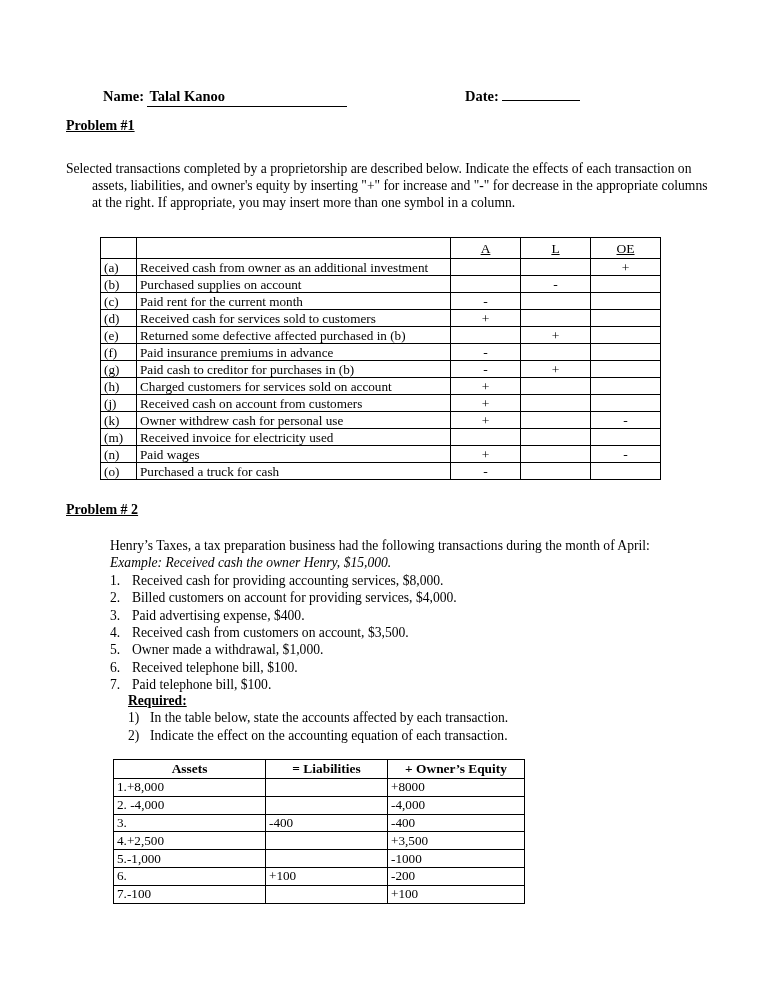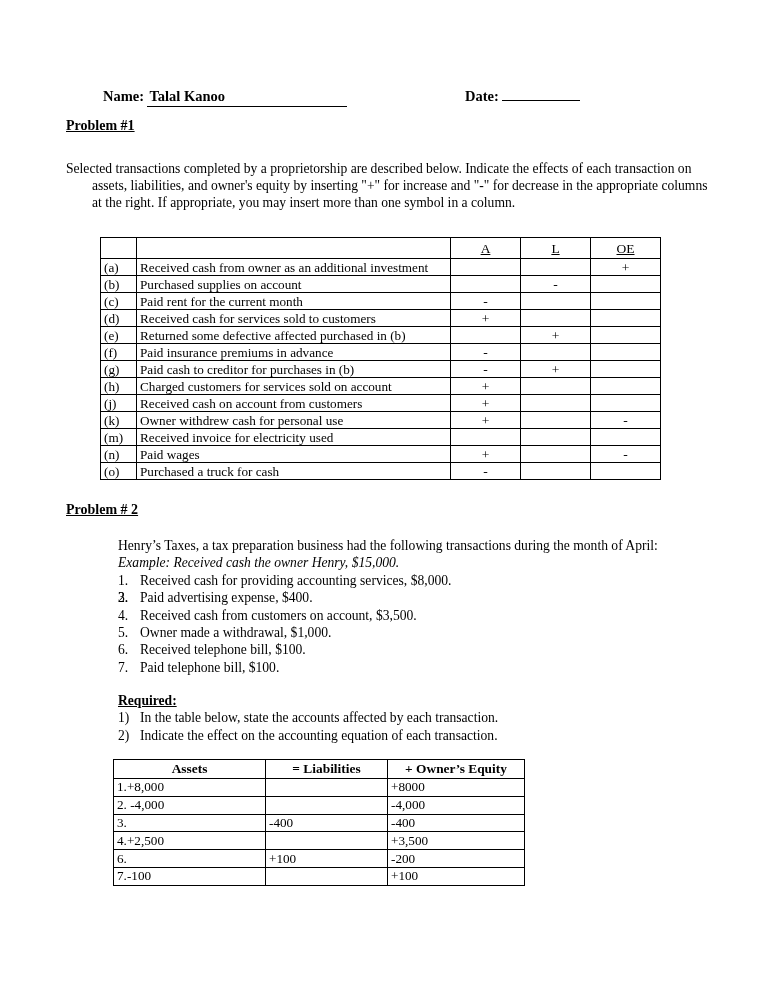--- a/index.html
+++ b/index.html
@@ -118,21 +118,21 @@
   }
   .hdr-mark span {
     text-decoration: underline;
     font-size: 13.5px;
   }
   .mark { font-size: 13.5px; }
 
   
   .p2-block {
     position: absolute;
-    left: 118px;
+    left: 110px;
     top: 537px;
     width: 576px;
     font-size: 13.6px;
     line-height: 17.4px;
   }
   .p2-line { white-space: nowrap; }
   .p2-example { font-style: italic; white-space: nowrap; }
   .p2-list {
     margin: 0;
     padding: 0;
@@ -146,21 +146,21 @@
   .p2-list li .li-num {
     position: absolute;
     left: 0;
     top: 0;
     width: 16px;
     text-align: left;
   }
 
   .required-block {
     position: absolute;
-    left: 118px;
+    left: 128px;
     top: 692px;
     width: 576px;
     font-size: 13.6px;
     line-height: 17.4px;
   }
   .required-title {
     font-weight: bold;
     text-decoration: underline;
     white-space: nowrap;
   }
@@ -334,21 +334,21 @@
       </tbody>
   </table>
 
   <div class="problem-heading" id="problem2-heading">Problem # 2</div>
 
   <div class="p2-block">
     <div class="p2-line">Henry’s Taxes, a tax preparation business had the following transactions during the month of April:</div>
     <div class="p2-example">Example: Received cash the owner Henry, $15,000.</div>
     <ol class="p2-list" id="p2-list">
         <li><span class="li-num">1.</span><span>Received cash for providing accounting services, $8,000.</span></li>
-        <li><span class="li-num">2.</span></li>
+        <li><span class="li-num">2.</span><span>Billed customers on account for providing services, $4,000.</span></li>
         <li><span class="li-num">3.</span><span>Paid advertising expense, $400.</span></li>
         <li><span class="li-num">4.</span><span>Received cash from customers on account, $3,500.</span></li>
         <li><span class="li-num">5.</span><span>Owner made a withdrawal, $1,000.</span></li>
         <li><span class="li-num">6.</span><span>Received telephone bill, $100.</span></li>
         <li><span class="li-num">7.</span><span>Paid telephone bill, $100.</span></li>
       </ol>
   </div>
 
   <div class="required-block">
     <div class="required-title">Required:</div>
@@ -381,20 +381,25 @@
           <td class="eq-col-a num-gap">3.</td>
           <td class="eq-col-l">-400</td>
           <td class="eq-col-o">-400</td>
         </tr>
         <tr>
           <td class="eq-col-a num-gap">4.+2,500</td>
           <td class="eq-col-l"></td>
           <td class="eq-col-o">+3,500</td>
         </tr>
         <tr>
+          <td class="eq-col-a num-gap">5.-1,000</td>
+          <td class="eq-col-l"></td>
+          <td class="eq-col-o">-1000</td>
+        </tr>
+        <tr>
           <td class="eq-col-a num-gap">6.</td>
           <td class="eq-col-l">+100</td>
           <td class="eq-col-o">-200</td>
         </tr>
         <tr>
           <td class="eq-col-a num-gap">7.-100</td>
           <td class="eq-col-l"></td>
           <td class="eq-col-o">+100</td>
         </tr>
       </tbody>

